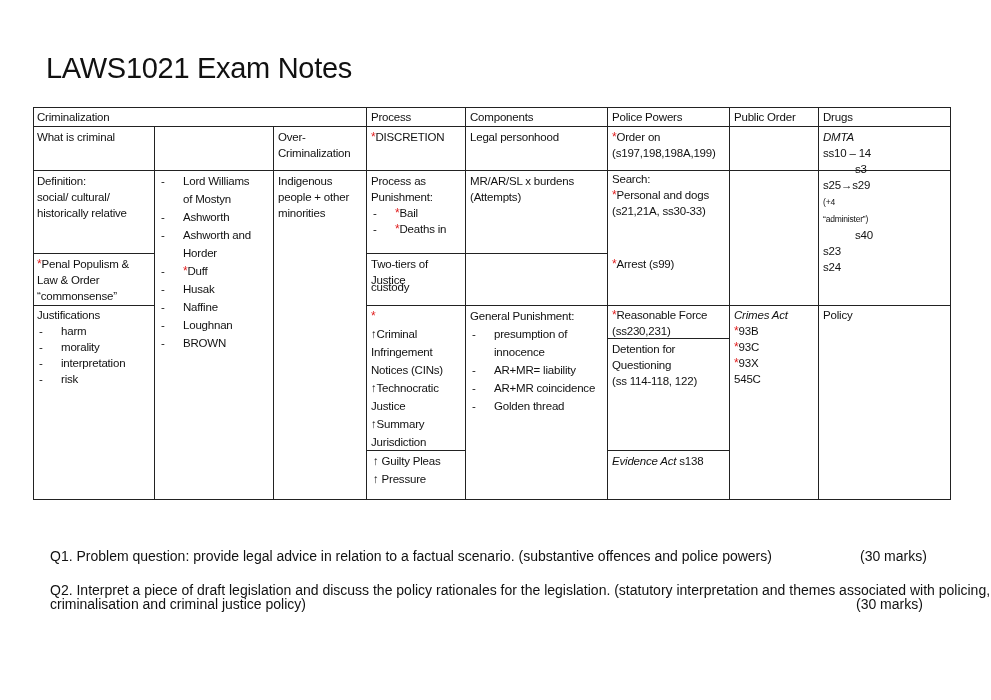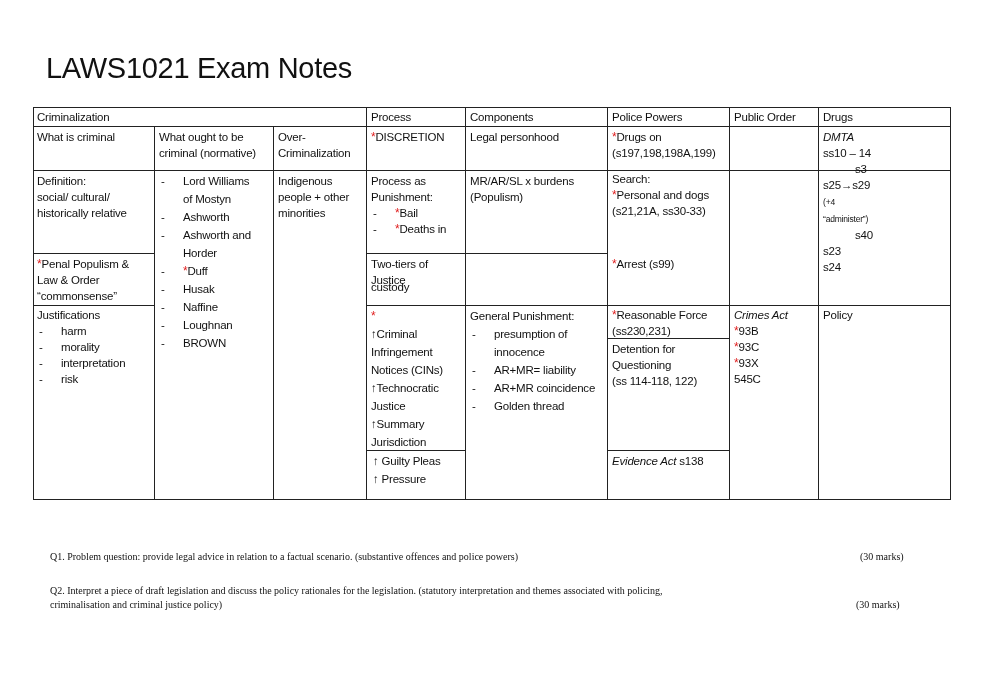--- a/index.html
+++ b/index.html
@@ -8,21 +8,21 @@
   .tbl{position:absolute;left:33px;top:107px;width:794px;height:392px;}
   .hl{position:absolute;height:0;border-top:1.5px solid #222;}
   .vl{position:absolute;width:0;border-left:1.5px solid #222;}
   .cell{position:absolute;font-size:11.5px;line-height:16px;font-family:"Liberation Sans",sans-serif;letter-spacing:-0.2px;}
   .cell.tall{line-height:18px;}
   .star{color:#e02020;font-size:12px;}
   .li{display:flex;}
   .li .dash{width:22px;flex:none;padding-left:2px;}
   .small{font-size:8.5px;}
   .it{font-style:italic;}
-  .q{position:absolute;font-family:Liberation Serif, serif;font-size:10px;line-height:15px;}
+  .q{position:absolute;font-family:Liberation Sans, sans-serif;font-size:14px;line-height:15px;}
 </style>
 </head>
 <body>
 
 <div>
 
   <div class="title">LAWS1021 Exam Notes</div>
 
   <div class="tbl">
 
@@ -79,24 +79,20 @@
       <div class="li">
           <span class="dash">-</span>
           <span>interpretation</span>
         </div>
       <div class="li">
           <span class="dash">-</span>
           <span>risk</span>
         </div>
     </div>
 
-    <div class="cell" style="left:126px;top:22px;">
-      <div>What ought to be</div>
-      <div>criminal (normative)</div>
-    </div>
     <div class="cell tall" style="left:126px;top:65px;">
       <div class="li">
           <span class="dash">-</span>
           <span><span>Lord Williams</span><br><span>of Mostyn</span></span>
         </div>
       <div class="li">
           <span class="dash">-</span>
           <span>Ashworth</span>
         </div>
       <div class="li">
@@ -166,21 +162,21 @@
       <div>Jurisdiction</div>
     </div>
     <div class="cell tall" style="left:340px;top:345px;">
       <div>↑ Guilty Pleas</div>
       <div>↑ Pressure</div>
     </div>
 
     <div class="cell" style="left:437px;top:22px;">Legal personhood</div>
     <div class="cell" style="left:437px;top:66px;">
       <div>MR/AR/SL x burdens</div>
-      <div>(Populism)</div>
+      <div>(Attempts)</div>
     </div>
     <div class="cell tall" style="left:437px;top:200px;">
       <div>General Punishment:</div>
       <div class="li">
           <span class="dash">-</span>
           <span><span>presumption of</span><br><span>innocence</span></span>
         </div>
       <div class="li">
           <span class="dash">-</span>
           <span>AR+MR= liability</span>
@@ -189,21 +185,21 @@
           <span class="dash">-</span>
           <span>AR+MR coincidence</span>
         </div>
       <div class="li">
           <span class="dash">-</span>
           <span>Golden thread</span>
         </div>
     </div>
 
     <div class="cell" style="left:579px;top:22px;">
-      <div><span class="star">*</span><span>Drugs on</span></div>
+      <div><span class="star">*</span><span>Order on</span></div>
       <div>(s197,198,198A,199)</div>
     </div>
     <div class="cell" style="left:579px;top:64px;">
       <div>Search:</div>
       <div><span class="star">*</span><span>Personal and dogs</span></div>
       <div>(s21,21A, ss30-33)</div>
     </div>
     <div class="cell" style="left:579px;top:149px;">
       <span class="star">*</span><span>Arrest (s99)</span>
     </div>

